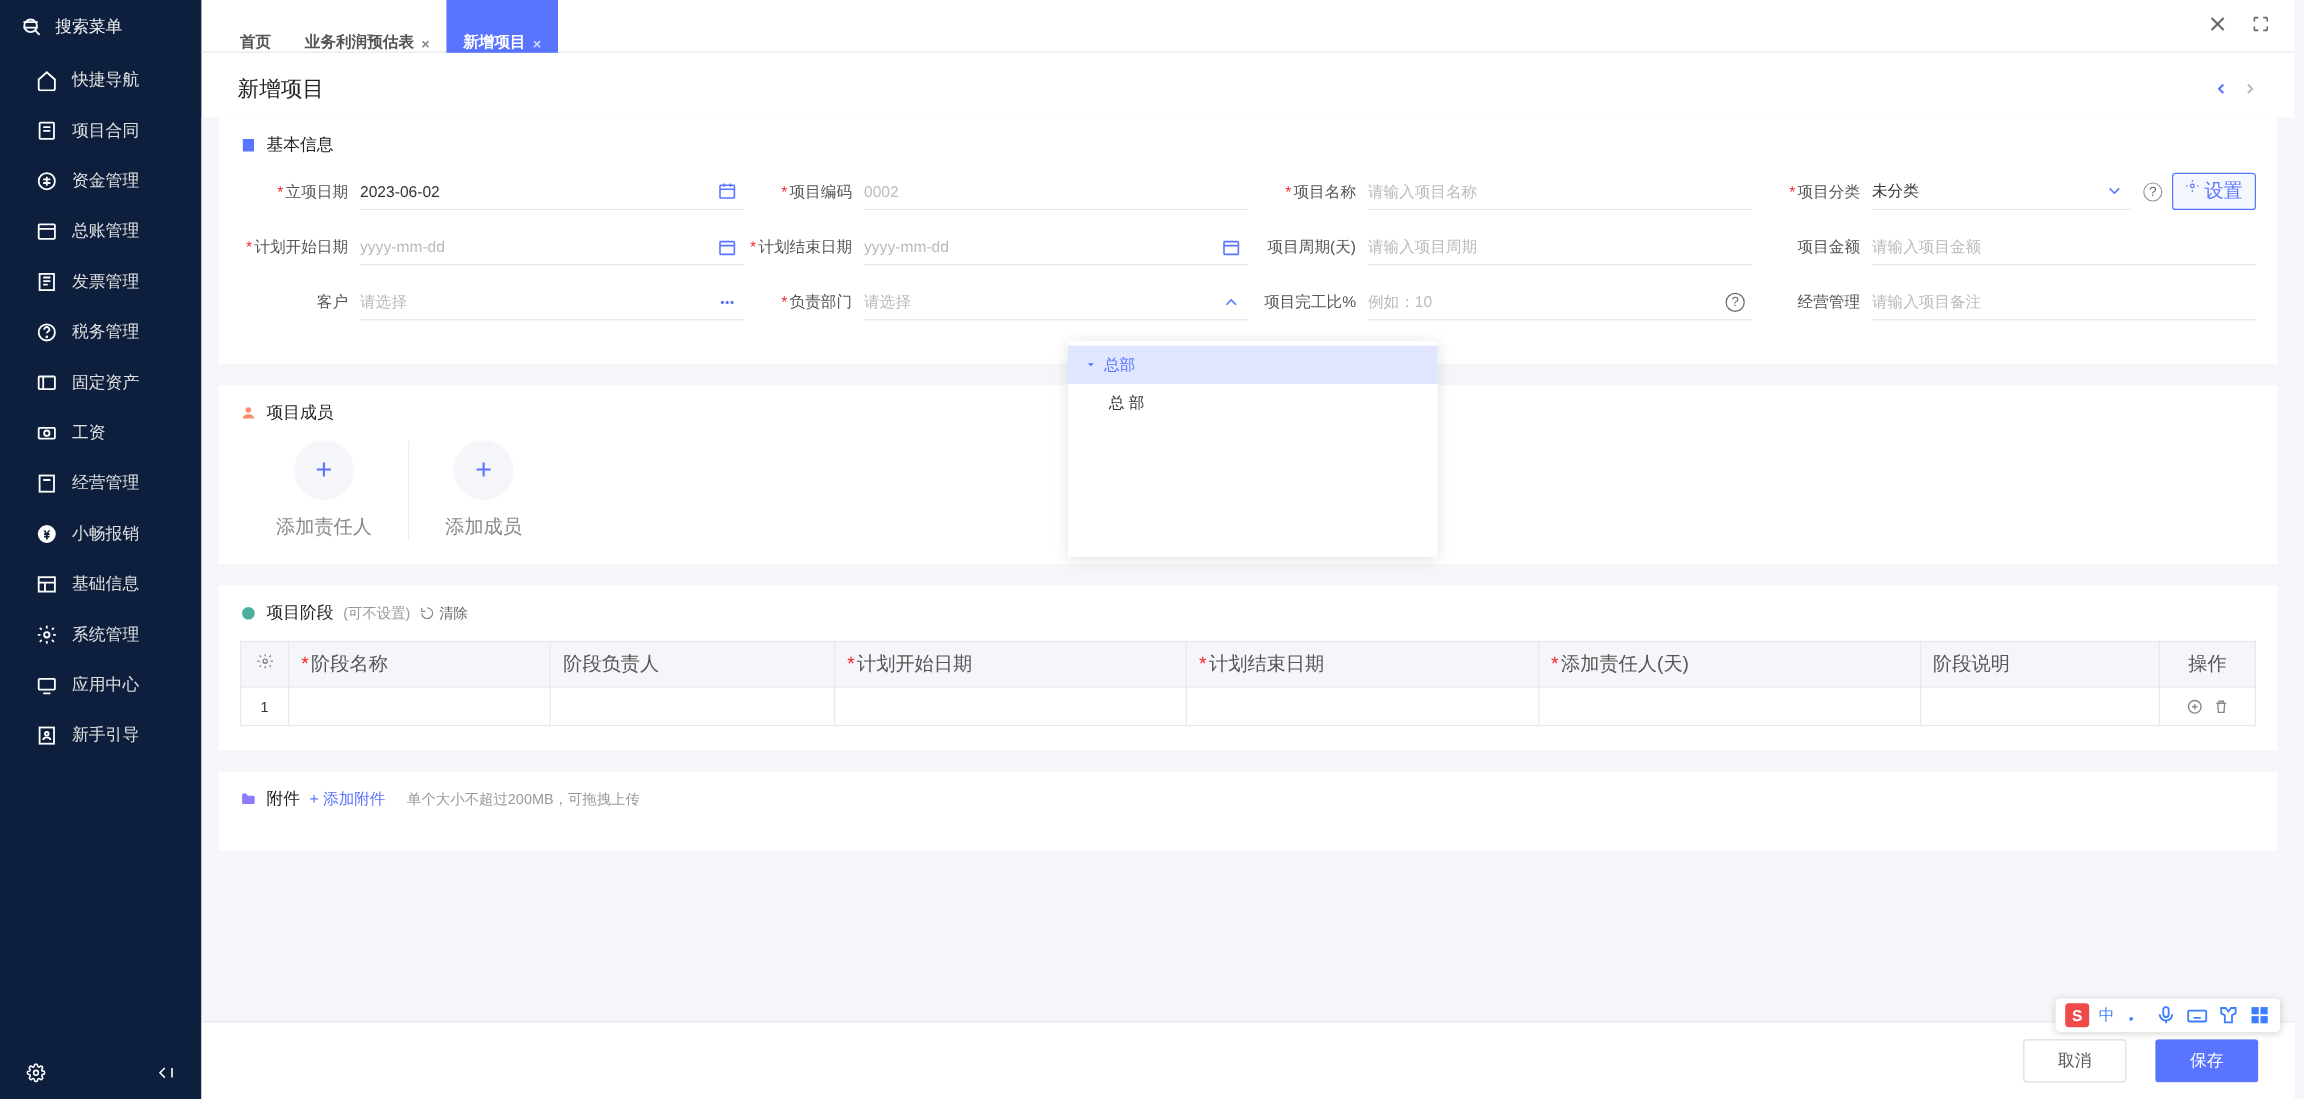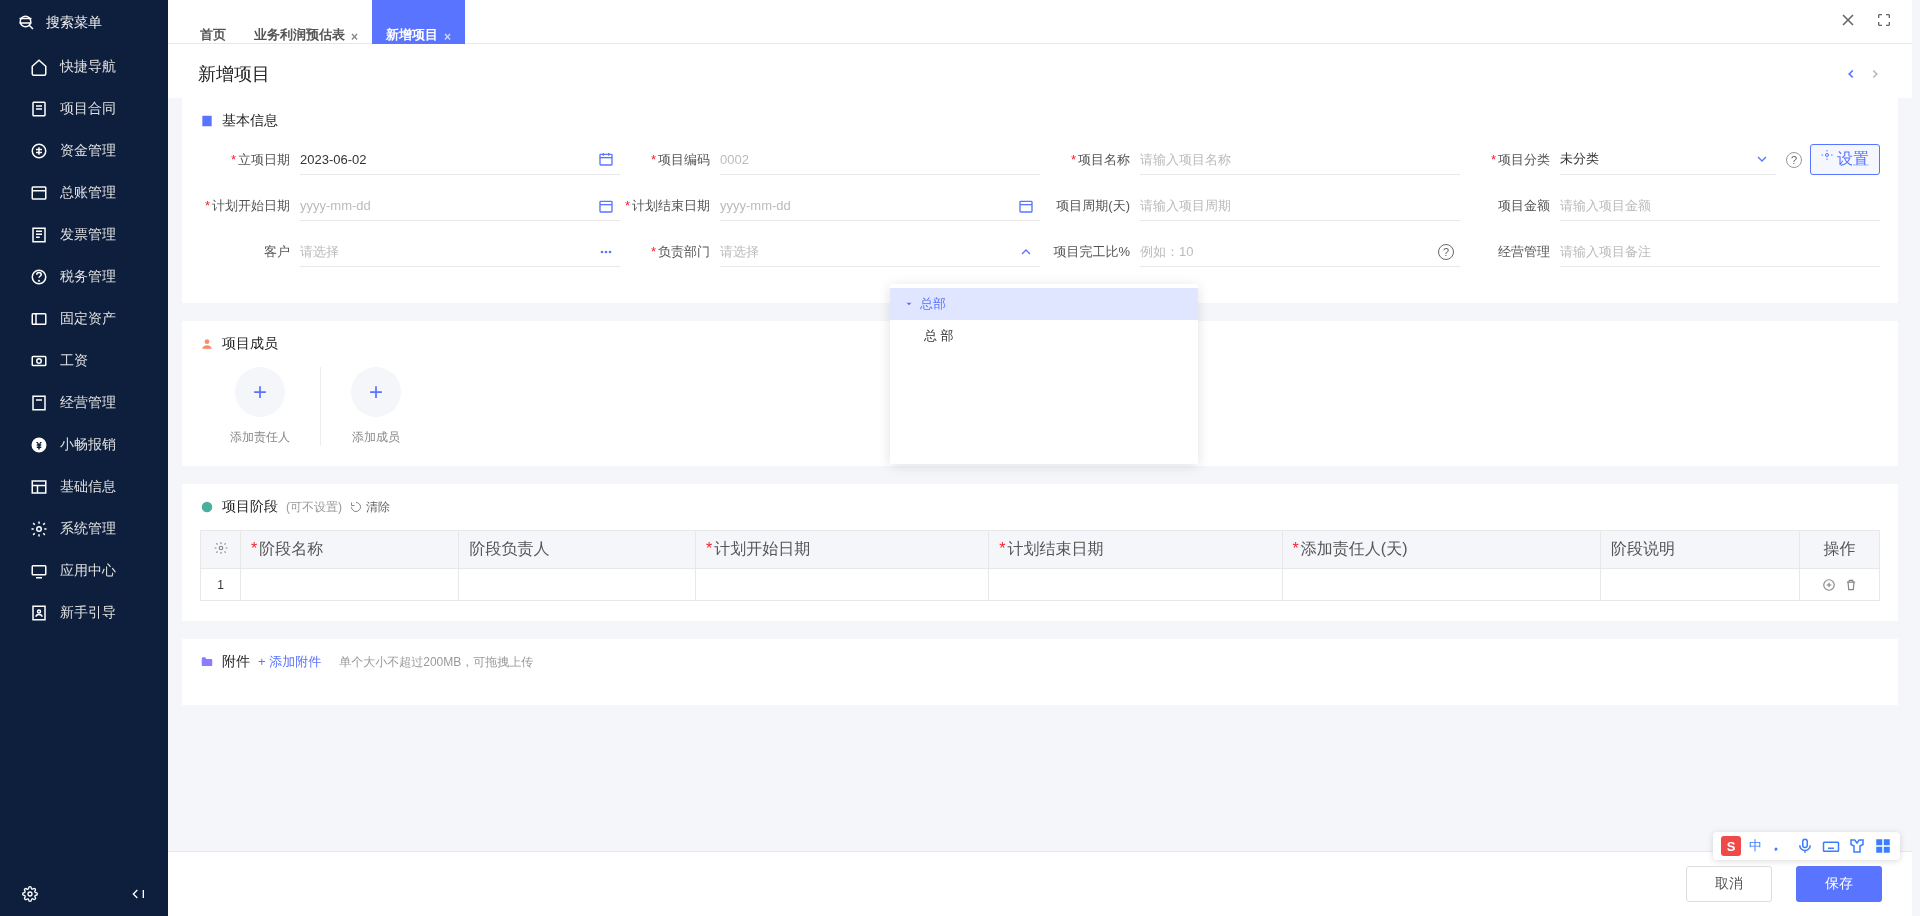--- a/index.html
+++ b/index.html
@@ -65,21 +65,21 @@
     .dropdown-item.selected { background: #e0e6ff; color: #5974ff; }
     .dropdown-caret { width: 10px; height: 10px; }
     .dropdown-child { padding-left: 34px; }
     
     
     .add-tiles { display: flex; gap: 0; }
     .add-tile { display: flex; flex-direction: column; align-items: center; padding: 0 30px; border-right: 1px solid #eee; }
     .add-tile:last-child { border-right: none; }
     .add-circle { width: 50px; height: 50px; border-radius: 50%; background: #f5f6fa; display: flex; align-items: center; justify-content: center; cursor: pointer; margin-bottom: 12px; }
     .add-plus { font-size: 24px; color: #5974ff; }
-    .add-label { font-size: 12px; color: #888; }
+    .add-label { font-size: 16px; color: #888; }
     
     
     .stage-table { width: 100%; border: 1px solid #e8e8e8; border-collapse: collapse; }
     .stage-table th { background: #f5f6fa; border: 1px solid #e8e8e8; padding: 8px 10px; font-size: 16px; font-weight: normal; color: #555; text-align: left; }
     .stage-table td { border: 1px solid #e8e8e8; padding: 6px 10px; font-size: 12px; text-align: center; height: 32px; }
     .stage-table th .req { color: #f5222d; margin-right: 2px; }
     .th-center { text-align: center !important; }
     .row-actions { display: flex; gap: 8px; justify-content: center; }
     .row-action-icon { width: 14px; height: 14px; cursor: pointer; }
     

